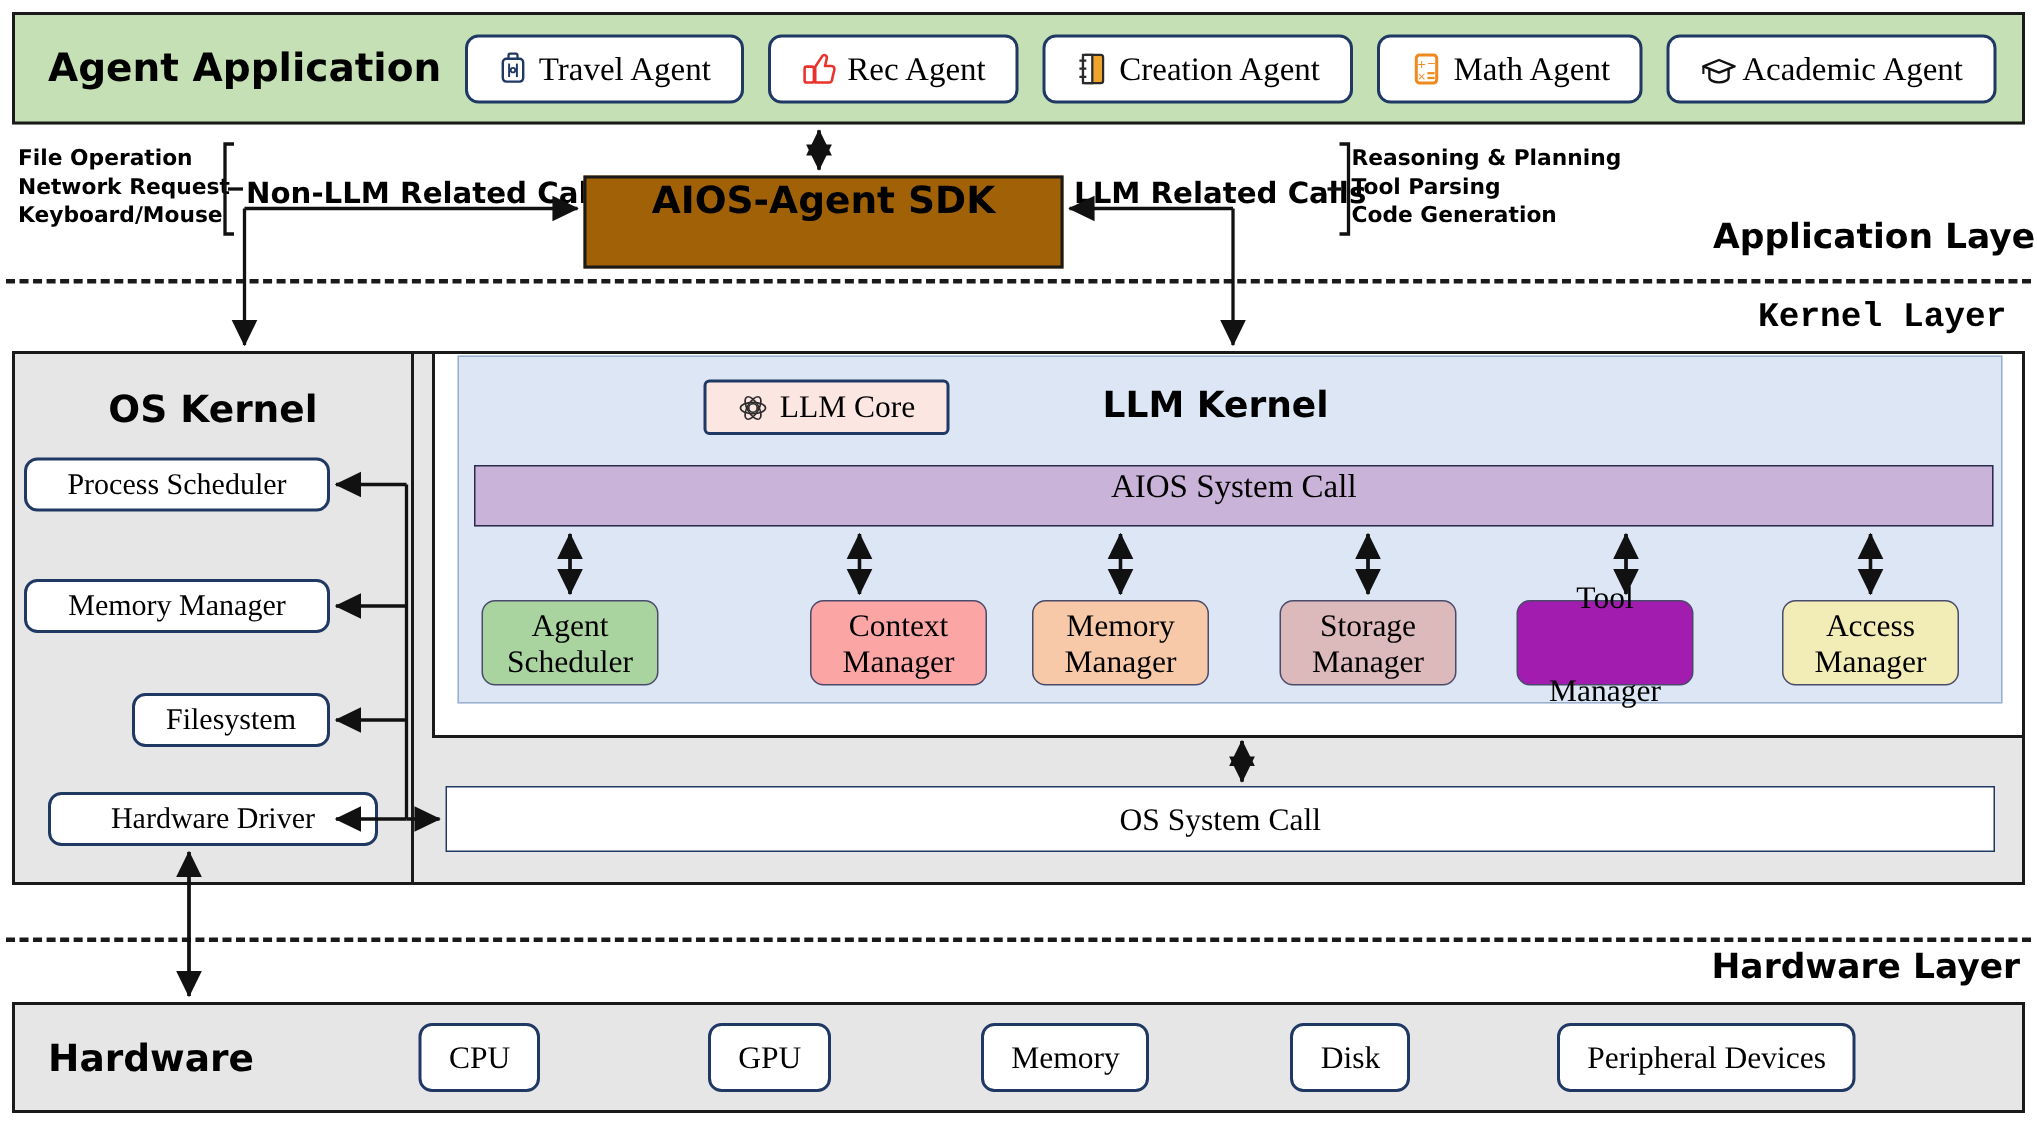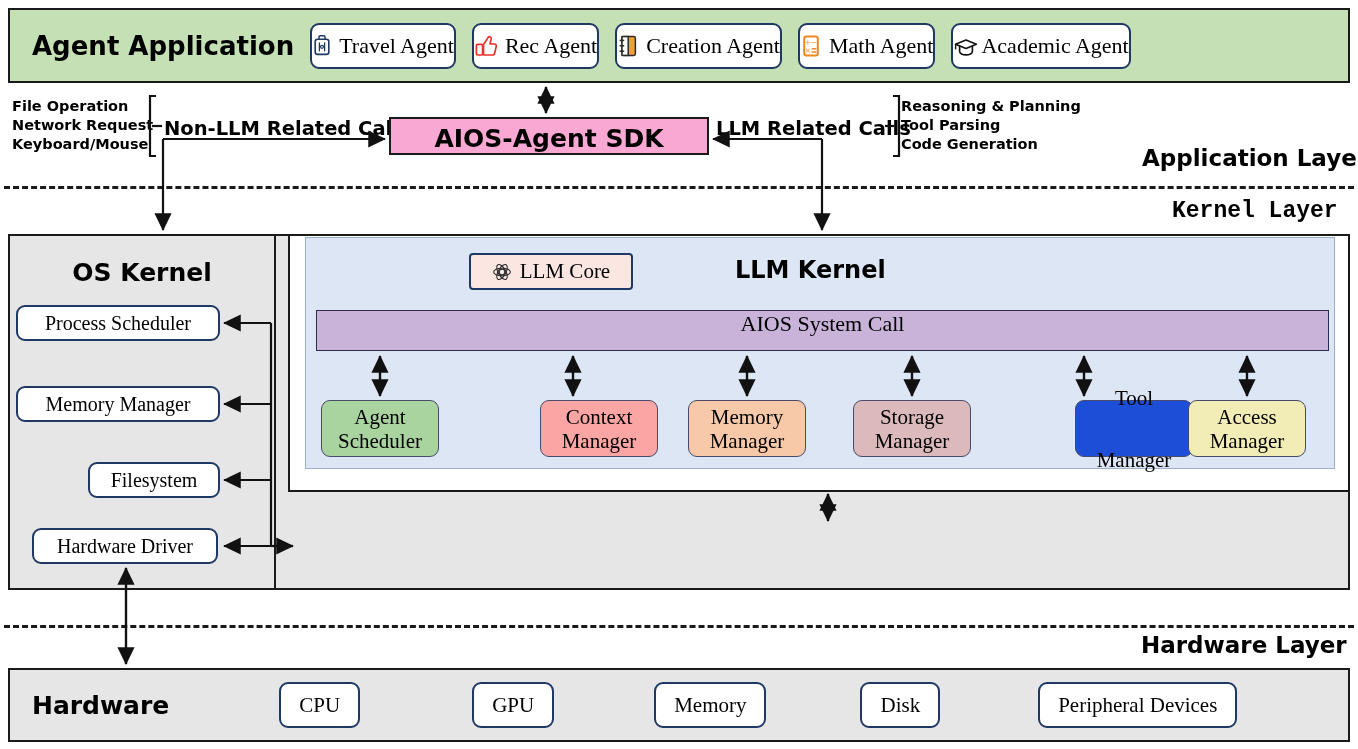--- a/index.html
+++ b/index.html
@@ -32,39 +32,39 @@
     color: #000;
     margin-left: 22px;
     white-space: nowrap;
   }
   .agent-chip {
     background: #ffffff;
     border: 2px solid #1f3864;
     border-radius: 9px;
     height: 42px;
     display: flex; align-items: center;
-    padding: 0 0;
+    padding: 0 20px;
     margin-left: 16px;
     white-space: nowrap;
   }
   .agent-chip .chip-label {
     font-family: "Liberation Serif", serif;
     font-size: 22px;
     color: #000;
     margin-left: 7px;
   }
   .agent-chip.tight .chip-label { margin-left: 2px; }
   .chip-icon { display: inline-flex; align-items: center; justify-content: center; }
 
   
   .sdk-box {
-    left: 389px; top: 117px; width: 320px; height: 38px;
-    background: #f9a8d4;
-    border: 2.5px solid #1a1a1a;
-    display: flex; align-items: flex-end; justify-content: center;
+    left: 389px; top: 117px; width: 320px; height: 62px;
+    background: #a16207;
+    border: 2.5px solid #1a1a1a;
+    display: flex; align-items: flex-start; justify-content: center;
   }
   .sdk-label {
     font-family: "DejaVu Sans", sans-serif;
     font-weight: bold; font-size: 25px; color: #000;
   }
 
   
   .bracket-list {
     font-family: "DejaVu Sans", sans-serif;
     font-weight: bold;
@@ -308,21 +308,21 @@
   <div class="abs layer-label" style="left:1141px; top:632px;">Hardware Layer</div>
 
   <div class="abs gray-band"></div>
 
   <div class="abs os-kernel-box">
     <div class="os-kernel-title">OS Kernel</div>
   </div>
   <div class="abs pill" style="left:16px;  top:305px; width:204px;">Process Scheduler</div>
   <div class="abs pill" style="left:16px;  top:386px; width:204px;">Memory Manager</div>
   <div class="abs pill" style="left:88px;  top:462px; width:132px;">Filesystem</div>
-  <div class="abs pill" style="left:32px;  top:528px; width:186px;">Hardware Driver</div>
+  <div class="abs pill" style="left:32px;  top:528px; width:220px;">Hardware Driver</div>
 
   <div class="abs llm-outer"></div>
   <div class="abs llm-kernel-box"></div>
   <div class="abs llm-kernel-title">LLM Kernel</div>
 
   <div class="abs llm-core">
     <span class="chip-icon">
       <svg width="20" height="20" viewBox="0 0 22 22">
         <circle cx="11" cy="11" r="3.1" fill="none" stroke="#2b2b2b" stroke-width="1.2"></circle>
         <ellipse cx="11" cy="11" rx="9.2" ry="4.1" fill="none" stroke="#2b2b2b" stroke-width="1.2"></ellipse>
@@ -346,29 +346,32 @@
     <span>Manager</span>
   </div>
   <div class="abs mgr" style="left:688px;  background:#f8c9a8;">
     <span>Memory</span>
     <span>Manager</span>
   </div>
   <div class="abs mgr" style="left:853px;  background:#dcb9bb;">
     <span>Storage</span>
     <span>Manager</span>
   </div>
-  <div class="abs mgr" style="left:1075px; background:#1d4ed8;gap:38px;">
+  <div class="abs mgr" style="left:1011px; background:#a21caf;gap:38px;">
     <span>Tool</span>
     <span>Manager</span>
   </div>
   <div class="abs mgr" style="left:1188px; background:#f2ecb6;">
     <span>Access</span>
     <span>Manager</span>
   </div>
 
+  <div class="abs os-syscall">
+    <span class="os-syscall-label">OS System Call</span>
+  </div>
 
   <div class="abs hw-band">
     <div class="hw-title">Hardware</div>
     <div class="hw-chip" style="margin-left:110px;">CPU</div>
     <div class="hw-chip" style="margin-left:112px;">GPU</div>
     <div class="hw-chip" style="margin-left:100px;">Memory</div>
     <div class="hw-chip" style="margin-left:94px;">Disk</div>
     <div class="hw-chip" style="margin-left:98px;">Peripheral Devices</div>
   </div>
 

